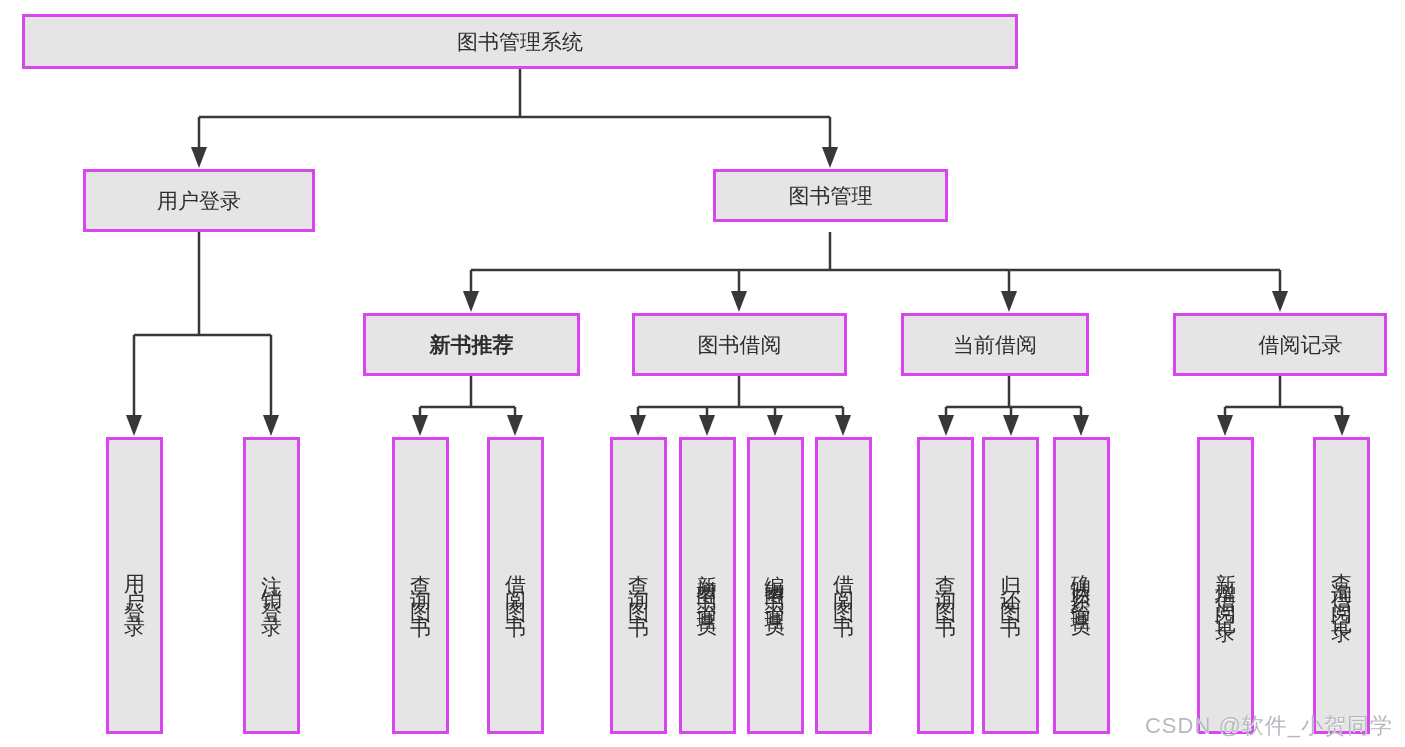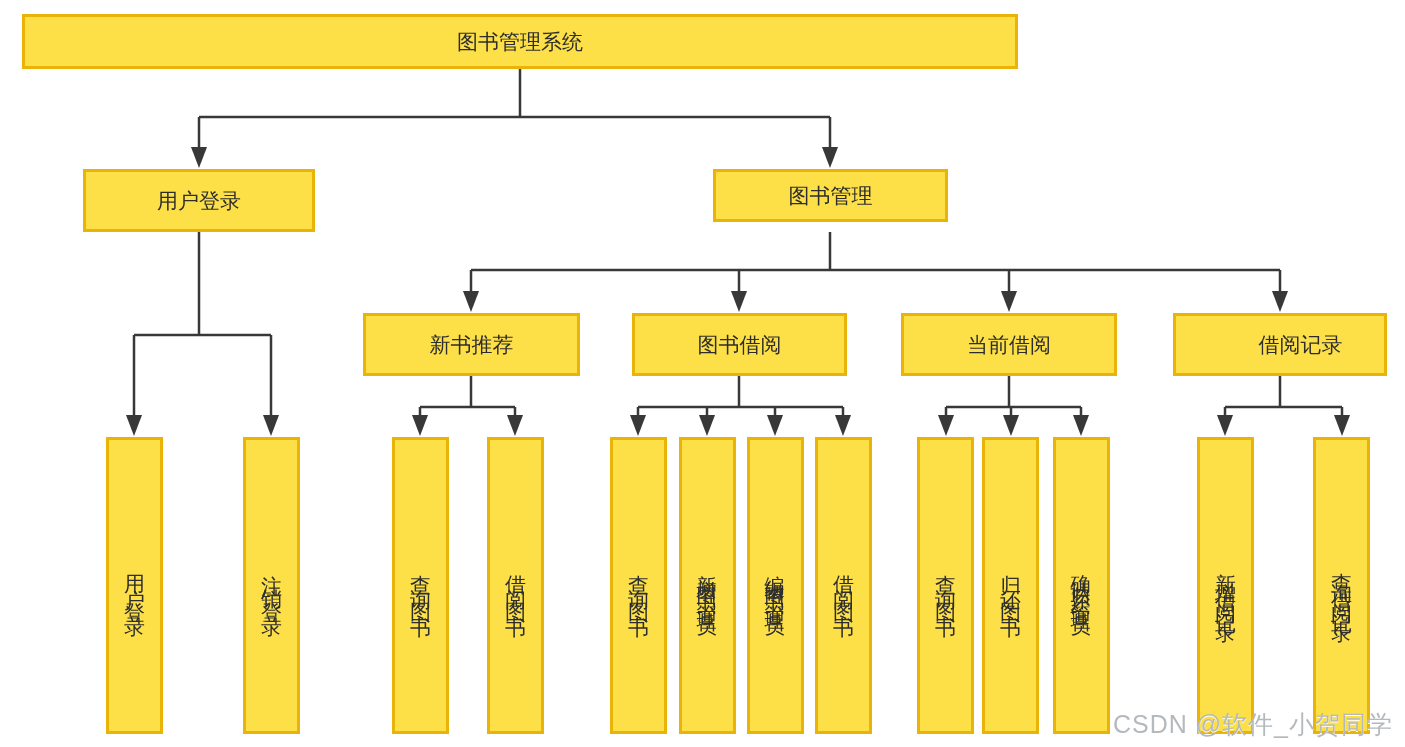--- a/index.html
+++ b/index.html
@@ -7,38 +7,38 @@
     position:relative;
     width:1405px;height:747px;
     background:#ffffff;
     font-family:"Liberation Sans","DejaVu Sans",sans-serif;
     overflow:hidden;
   }
   #connectors{position:absolute;left:0;top:0;z-index:1;}
   .box{
     position:absolute;
     box-sizing:border-box;
-    background:#fde047;
-    border:3px solid #eab308;
+    background:#e5e5e5;
+    border:3px solid #d946ef;
     display:flex;align-items:center;justify-content:center;
     color:#2d2d2d;
     font-size:21px;
     z-index:2;
     text-align:right;
   }
   
   .n-root{left:22px;top:14px;width:996px;height:55px;}
   
   .n-l2a{left:83px;top:169px;width:232px;height:63px;}
   .n-l2b{left:713px;top:169px;width:235px;height:53px;}
   
   .l3{top:313px;height:63px;}
-  .n-l3a{left:363px;width:217px;}
+  .n-l3a{left:363px;width:217px;font-weight:bold;}
   .n-l3b{left:632px;width:215px;}
-  .n-l3c{left:901px;width:216px;}
+  .n-l3c{left:901px;width:188px;}
   .n-l3d{left:1173px;width:214px;padding-left:41px;}
   
   .leaf{top:437px;height:297px;width:57px;}
   .leaf span{
     writing-mode:vertical-rl;
     text-orientation:mixed;
     white-space:nowrap;
   }
   .ls4 span{letter-spacing:14px;font-size:21px;}
   .ls6 span{letter-spacing:10px;font-size:21px;}
@@ -46,21 +46,21 @@
   .x1{left:106px;}  .x2{left:243px;}
   .x3{left:392px;}  .x4{left:487px;}
   .x5{left:610px;}  .x6{left:679px;}
   .x7{left:747px;}  .x8{left:815px;}
   .x9{left:917px;}  .x10{left:982px;}
   .x11{left:1053px;}
   .x12{left:1197px;} .x13{left:1313px;}
   #watermark{
     position:absolute;
     right:12px;bottom:6px;
-    font-size:25px;
+    font-size:22px;
     color:#b4b9be;
     letter-spacing:1px;
     z-index:5;
     text-shadow:0 1px 0 #ffffff;
   }
 </style>
 </head>
 <body>
 
 <div id="canvas">

